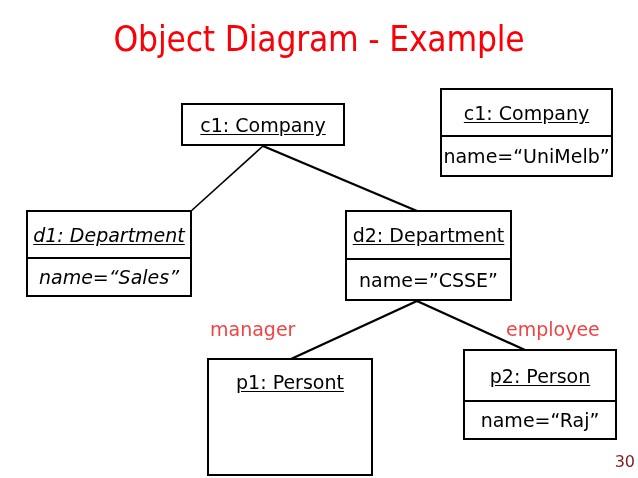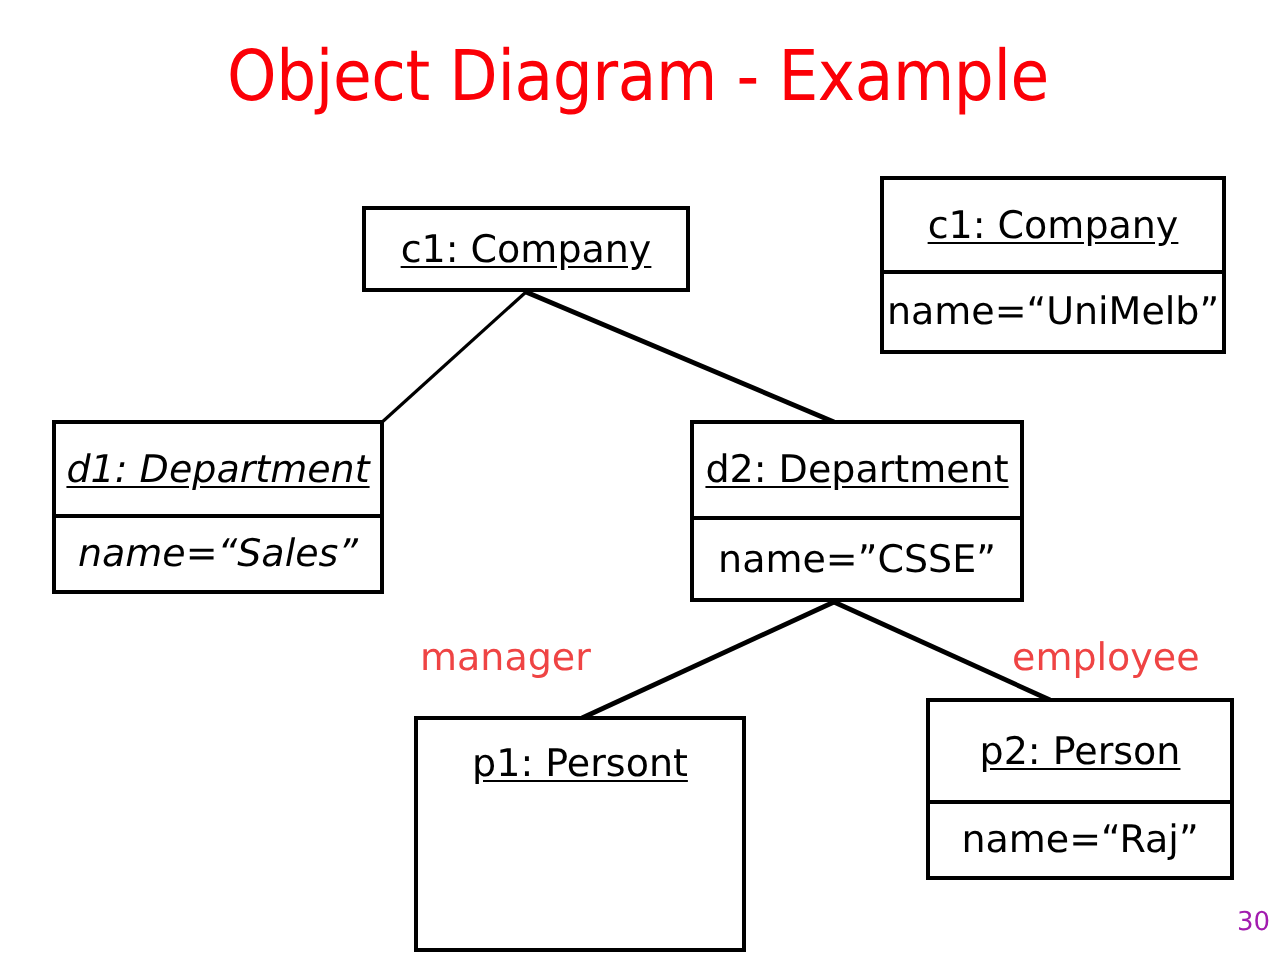--- a/index.html
+++ b/index.html
@@ -79,22 +79,22 @@
     color: #ef4444;
     font-size: 19px;
     line-height: 22px;
     white-space: nowrap;
     z-index: 6;
   }
 
   
   .slide-number {
     position: absolute;
-    color: #a21caf;
-    font-size: 13px;
+    color: #7f1d1d;
+    font-size: 16px;
     line-height: 16px;
     right: 18px;
     bottom: 8px;
     z-index: 6;
   }
 </style>
 </head>
 <body>
 
 <div id="slide">

